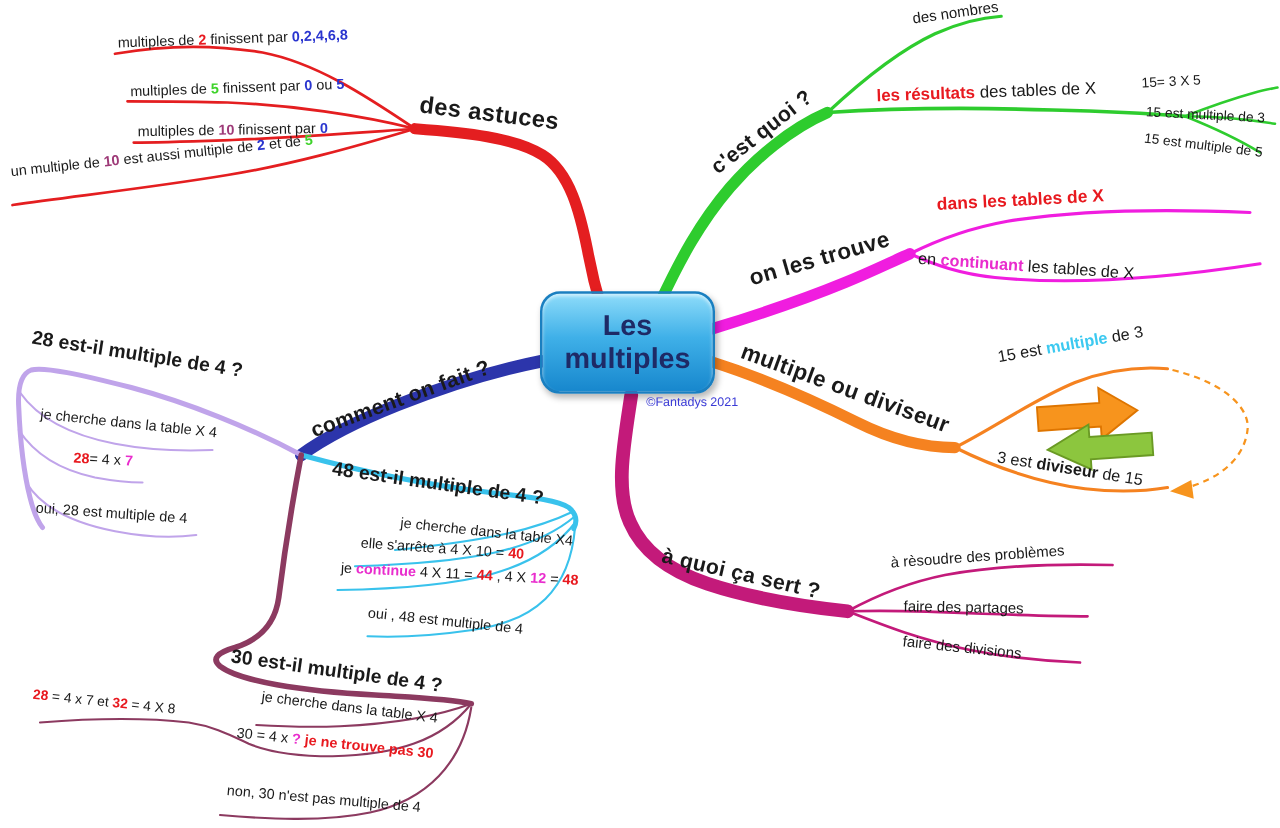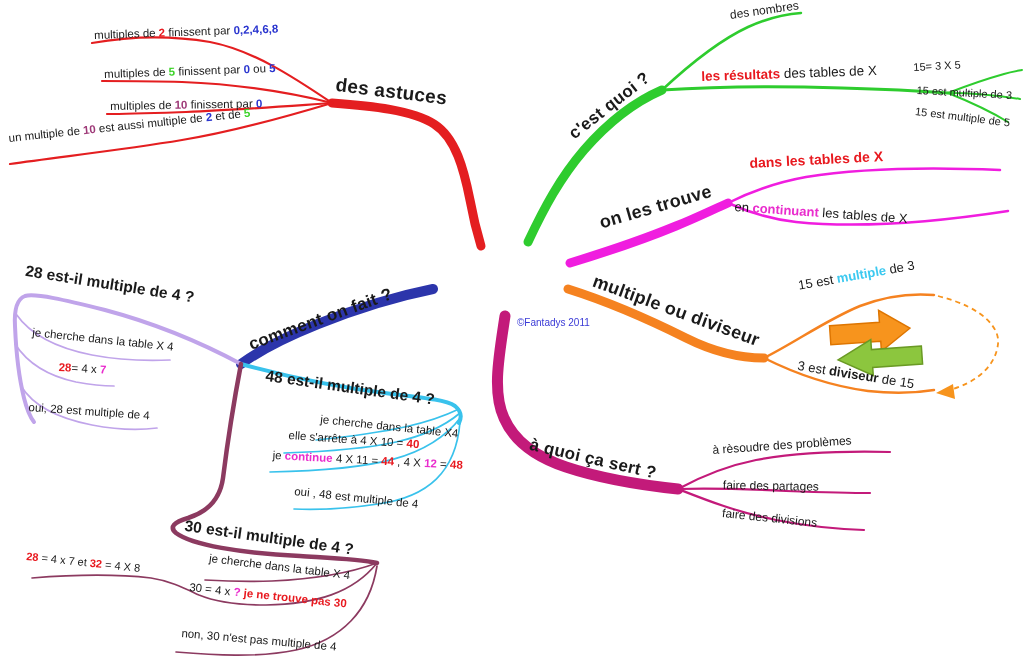--- a/index.html
+++ b/index.html
@@ -72,21 +72,25 @@
   <path fill="none" stroke-width="1.7" stroke-linecap="round" d="M 460,413 C 428,440 380,450 284,453" stroke="#39c2ec"></path>
   <path fill="none" stroke-width="1.7" stroke-linecap="round" d="M 461,417 C 430,458 376,470 270,472" stroke="#39c2ec"></path>
   <path fill="none" stroke-width="1.7" stroke-linecap="round" d="M 460,422 C 456,472 428,497 378,504 C 344,509 315,510 294,509" stroke="#39c2ec"></path>
 
   <path fill="none" stroke-width="4.5" stroke-linecap="round" d="M 241,364 C 233,406 227,446 223,478 C 220,500 207,512 188,518 C 174,522 169,527 176,533 C 192,545 240,553 300,556 C 332,558 360,559 377,563" stroke="#8c3a60"></path>
   <path fill="none" stroke-width="1.7" stroke-linecap="round" d="M 377,563 C 350,573 316,579 272,581 C 246,582 222,581 205,580" stroke="#8c3a60"></path>
   <path fill="none" stroke-width="1.7" stroke-linecap="round" d="M 377,563 C 353,593 316,604 266,605 C 236,605 216,602 199,595 C 186,589 171,581 151,578 C 116,574 70,575 32,578" stroke="#8c3a60"></path>
   <path fill="none" stroke-width="1.7" stroke-linecap="round" d="M 377,566 C 370,610 342,640 296,650 C 258,658 212,655 176,652" stroke="#8c3a60"></path>
 </svg>
 
-<div class="lbl credit" style="left:517px;top:317px;">©Fantadys 2011</div>
+<div class="node">
+  <div>Les</div>
+  <div>multiples</div>
+</div>
+<div class="lbl credit" style="left:517px;top:317px;">©Fantadys 2021</div>
 
 <div class="lbl main" style="left:337px;top:74px;font-size:19px;transform:rotate(7deg);">des astuces</div>
 <div class="lbl note" style="left:94px;top:29px;transform:rotate(-2deg);"><span>multiples de </span><span style="color: rgb(232, 25, 31); font-weight: bold;">2</span><span> finissent par </span><span style="color: rgb(42, 53, 207); font-weight: bold;">0,2,4,6,8</span></div>
 <div class="lbl note" style="left:104px;top:68px;transform:rotate(-2deg);"><span>multiples de </span><span style="color: rgb(62, 211, 42); font-weight: bold;">5</span><span> finissent par </span><span style="color: rgb(42, 53, 207); font-weight: bold;">0</span><span> ou </span><span style="color: rgb(42, 53, 207); font-weight: bold;">5</span></div>
 <div class="lbl note" style="left:110px;top:100px;transform:rotate(-1deg);"><span>multiples de </span><span style="color: rgb(158, 58, 120); font-weight: bold;">10</span><span> finissent par </span><span style="color: rgb(42, 53, 207); font-weight: bold;">0</span></div>
 <div class="lbl note" style="left:8px;top:132px;transform:rotate(-6deg);"><span>un multiple de </span><span style="color: rgb(158, 58, 120); font-weight: bold;">10</span><span> est aussi multiple de </span><span style="color: rgb(42, 53, 207); font-weight: bold;">2</span><span> et de </span><span style="color: rgb(62, 211, 42); font-weight: bold;">5</span></div>
 
 <div class="lbl main" style="left:565px;top:128px;font-size:17px;transform:rotate(-38deg);">c'est quoi ?</div>
 <div class="lbl note-md" style="left:729px;top:8px;transform:rotate(-8deg);">des nombres</div>
 <div class="lbl note-xl" style="left:701px;top:69px;transform:rotate(-2deg);"><span style="color: rgb(232, 25, 31); font-weight: bold;">les résultats</span><span> des tables de X</span></div>

